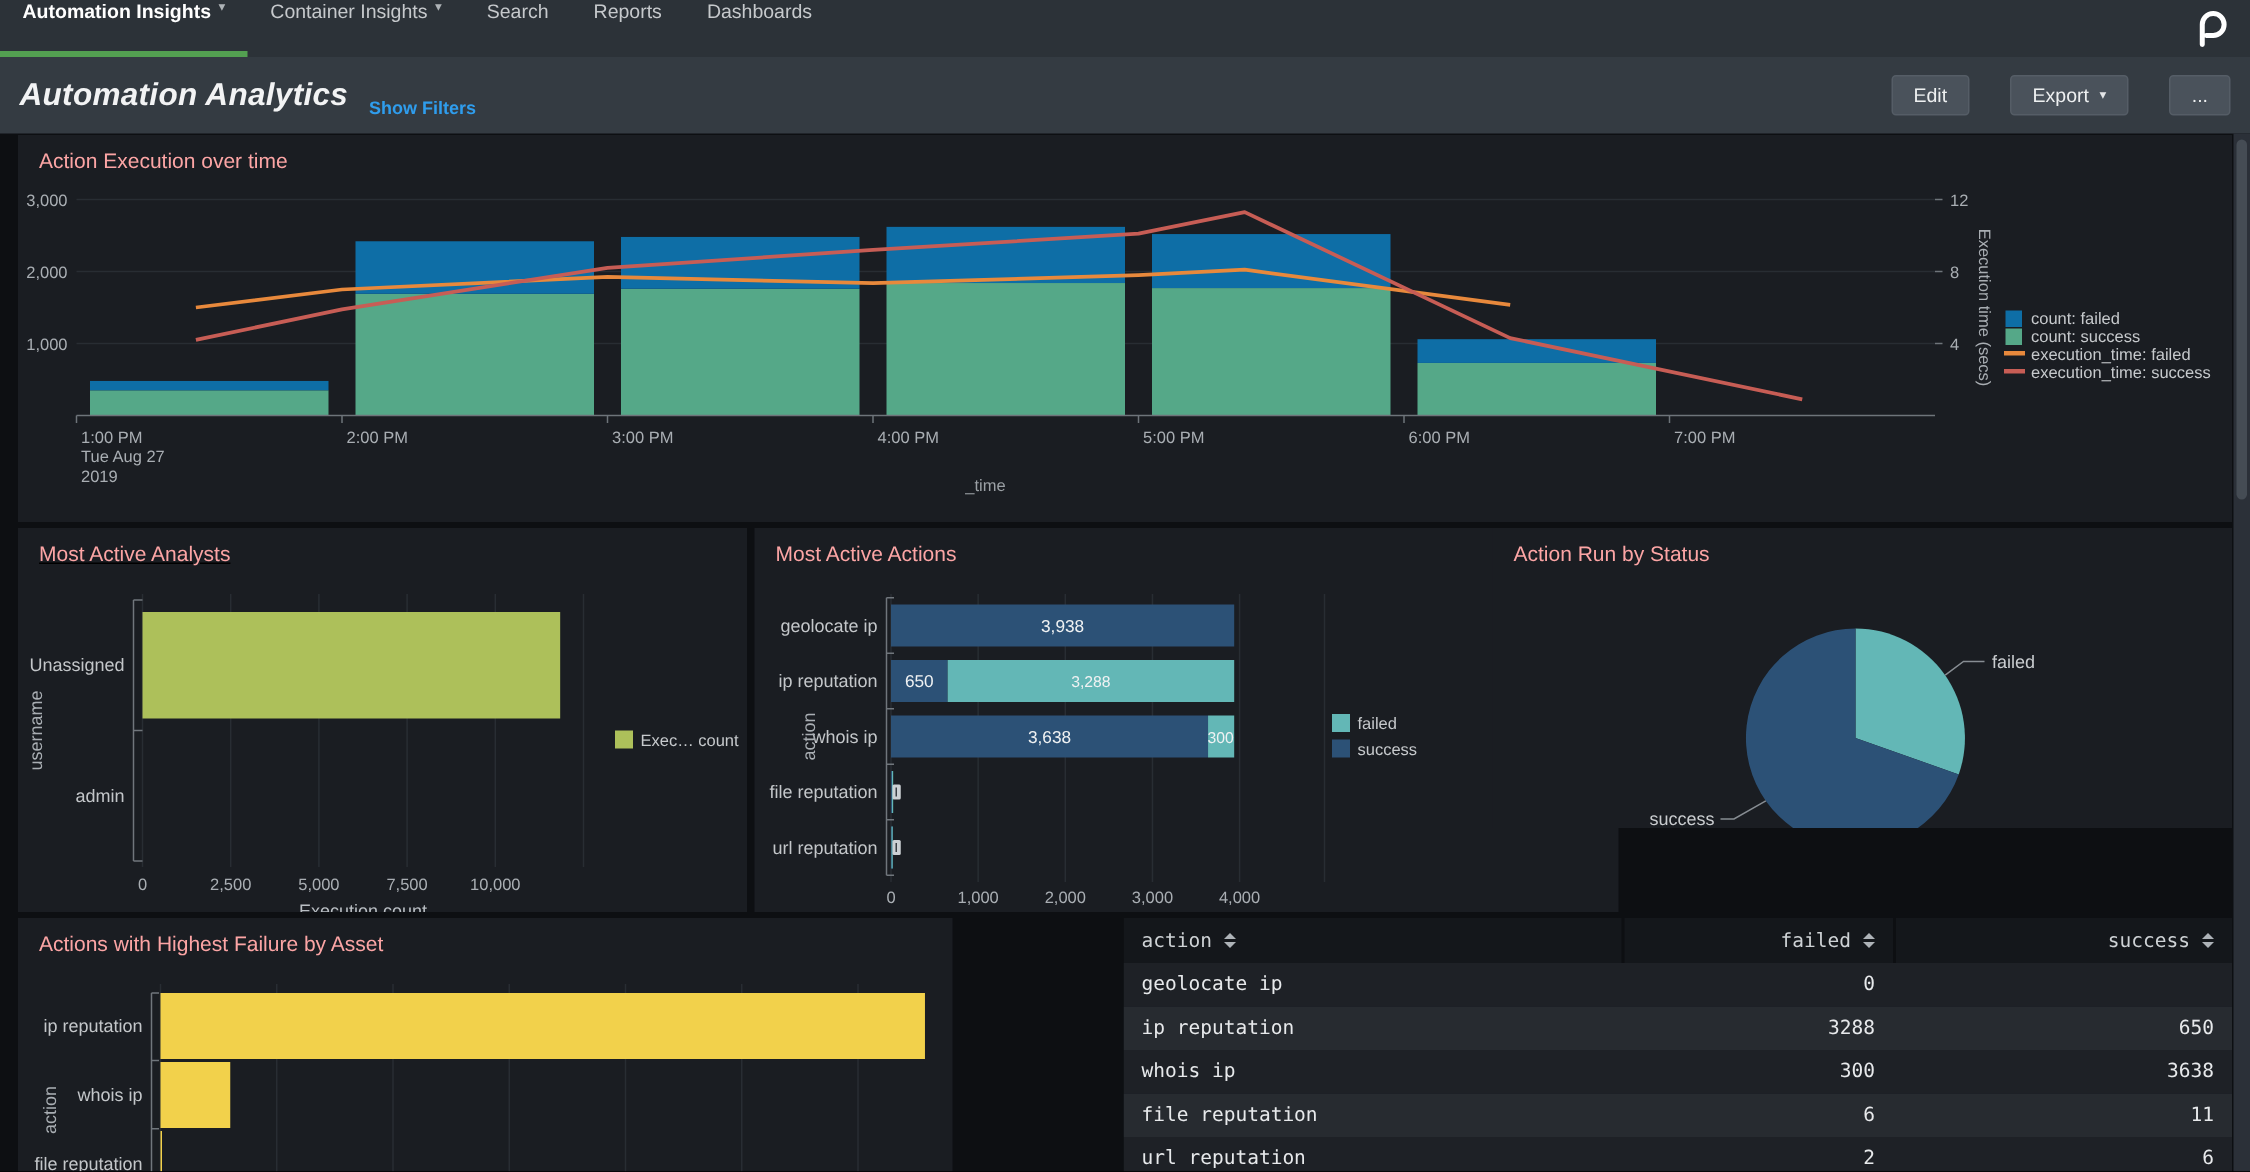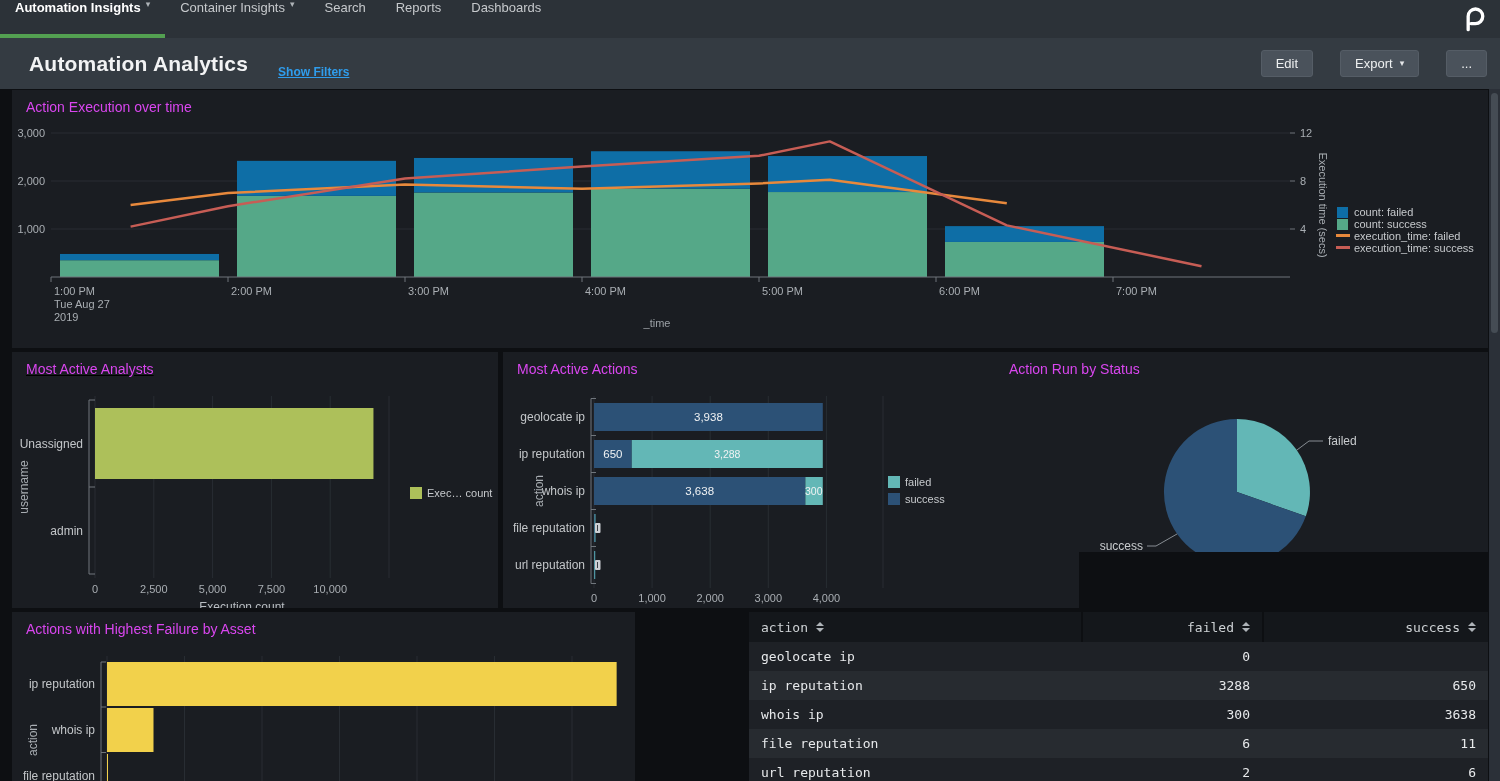--- a/index.html
+++ b/index.html
@@ -14,30 +14,30 @@
   .nav-item{position:relative;display:flex;align-items:flex-start;gap:5px;padding:0 15px;
             font-size:13px;color:#c6c9cc;cursor:pointer;white-space:nowrap;}
   .nav-item.active{color:#ffffff;font-weight:bold;}
   .nav-item.active::after{content:"";position:absolute;left:0;right:0;bottom:0;height:4px;background:#53a051;}
   .nav-caret{font-size:9px;color:#aeb3b7;line-height:1;}
   .logo{margin-left:auto;display:flex;align-items:center;padding-right:12px;}
 
   
   .titlebar{position:absolute;left:0;top:38px;width:1500px;height:51px;background:#343b42;
             display:flex;align-items:center;padding:0 13px;}
-  .page-title{margin:16px;font-size:21px;font-weight:bold;color:#f2f3f4;letter-spacing:.2px;}
-  .show-filters{margin-left:14px;margin-top:16px;font-size:12px;font-weight:bold;color:#2f9ded;cursor:pointer;text-decoration:underline;}
+  .page-title{margin:0;font-size:21px;font-weight:bold;color:#f2f3f4;letter-spacing:.2px;font-style:italic;}
+  .show-filters{margin-left:14px;margin-top:16px;font-size:12px;font-weight:bold;color:#2f9ded;cursor:pointer;}
   .tb-actions{margin-left:auto;display:flex;gap:27px;}
   .tb-btn{height:27px;padding:0 14px;background:#4a525b;border:1px solid #555d66;border-radius:3px;
           color:#eef0f1;font-size:13px;font-family:inherit;display:flex;align-items:center;gap:7px;cursor:pointer;}
   .tb-btn .nav-caret{color:#e3e5e7;}
 
   
   .panel{position:absolute;background:#1a1d22;overflow:hidden;}
-  .panel-title{padding:9px 14px 3px;font-size:14px;color:#d946ef;}
+  .panel-title{padding:9px 14px 3px;font-size:14px;color:#fca5a5;}
   svg{display:block;}
   svg text{font-family:"Liberation Sans","DejaVu Sans",sans-serif;}
 
   #panel-combo   {left:12px; top:90px;  width:1476px;height:258px;}
   #panel-analysts{left:12px; top:352px; width:486px; height:256px;text-decoration:underline;}
   #panel-actions {left:503px;top:352px; width:576px; height:256px;}
   #panel-pie     {left:995px;top:352px; width:493px; height:200px;}
   #panel-failure {left:12px; top:612px; width:623px; height:169px;}
   #panel-table   {left:749px;top:612px; width:739px; height:169px;background:transparent;}
 

